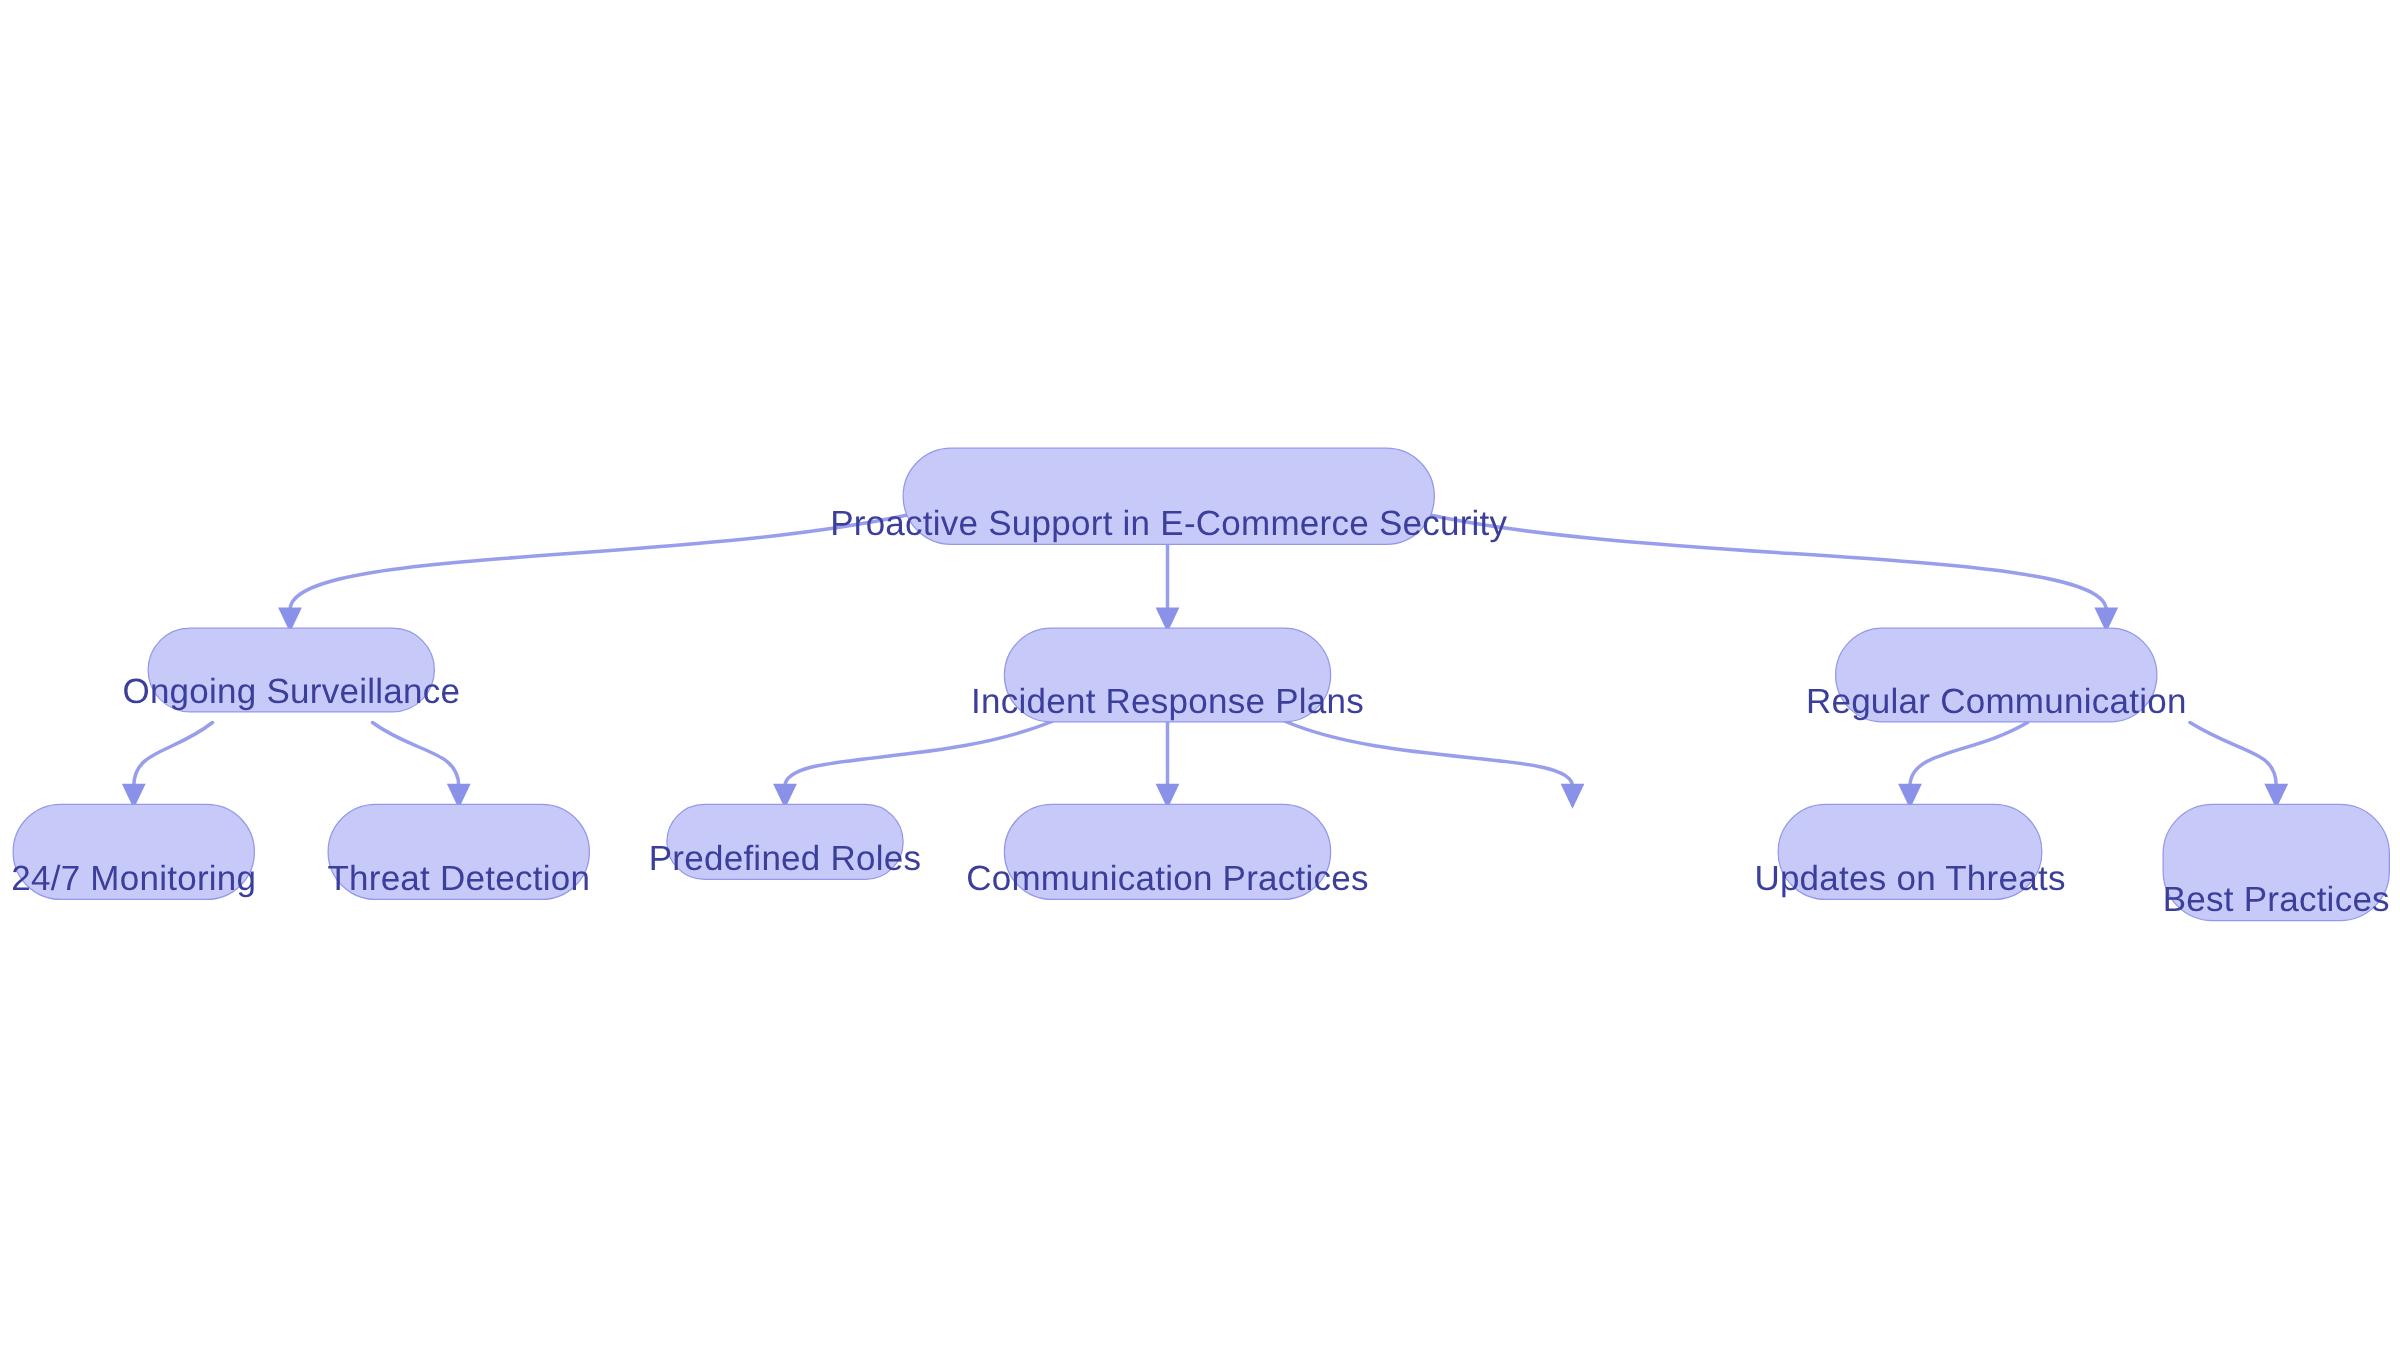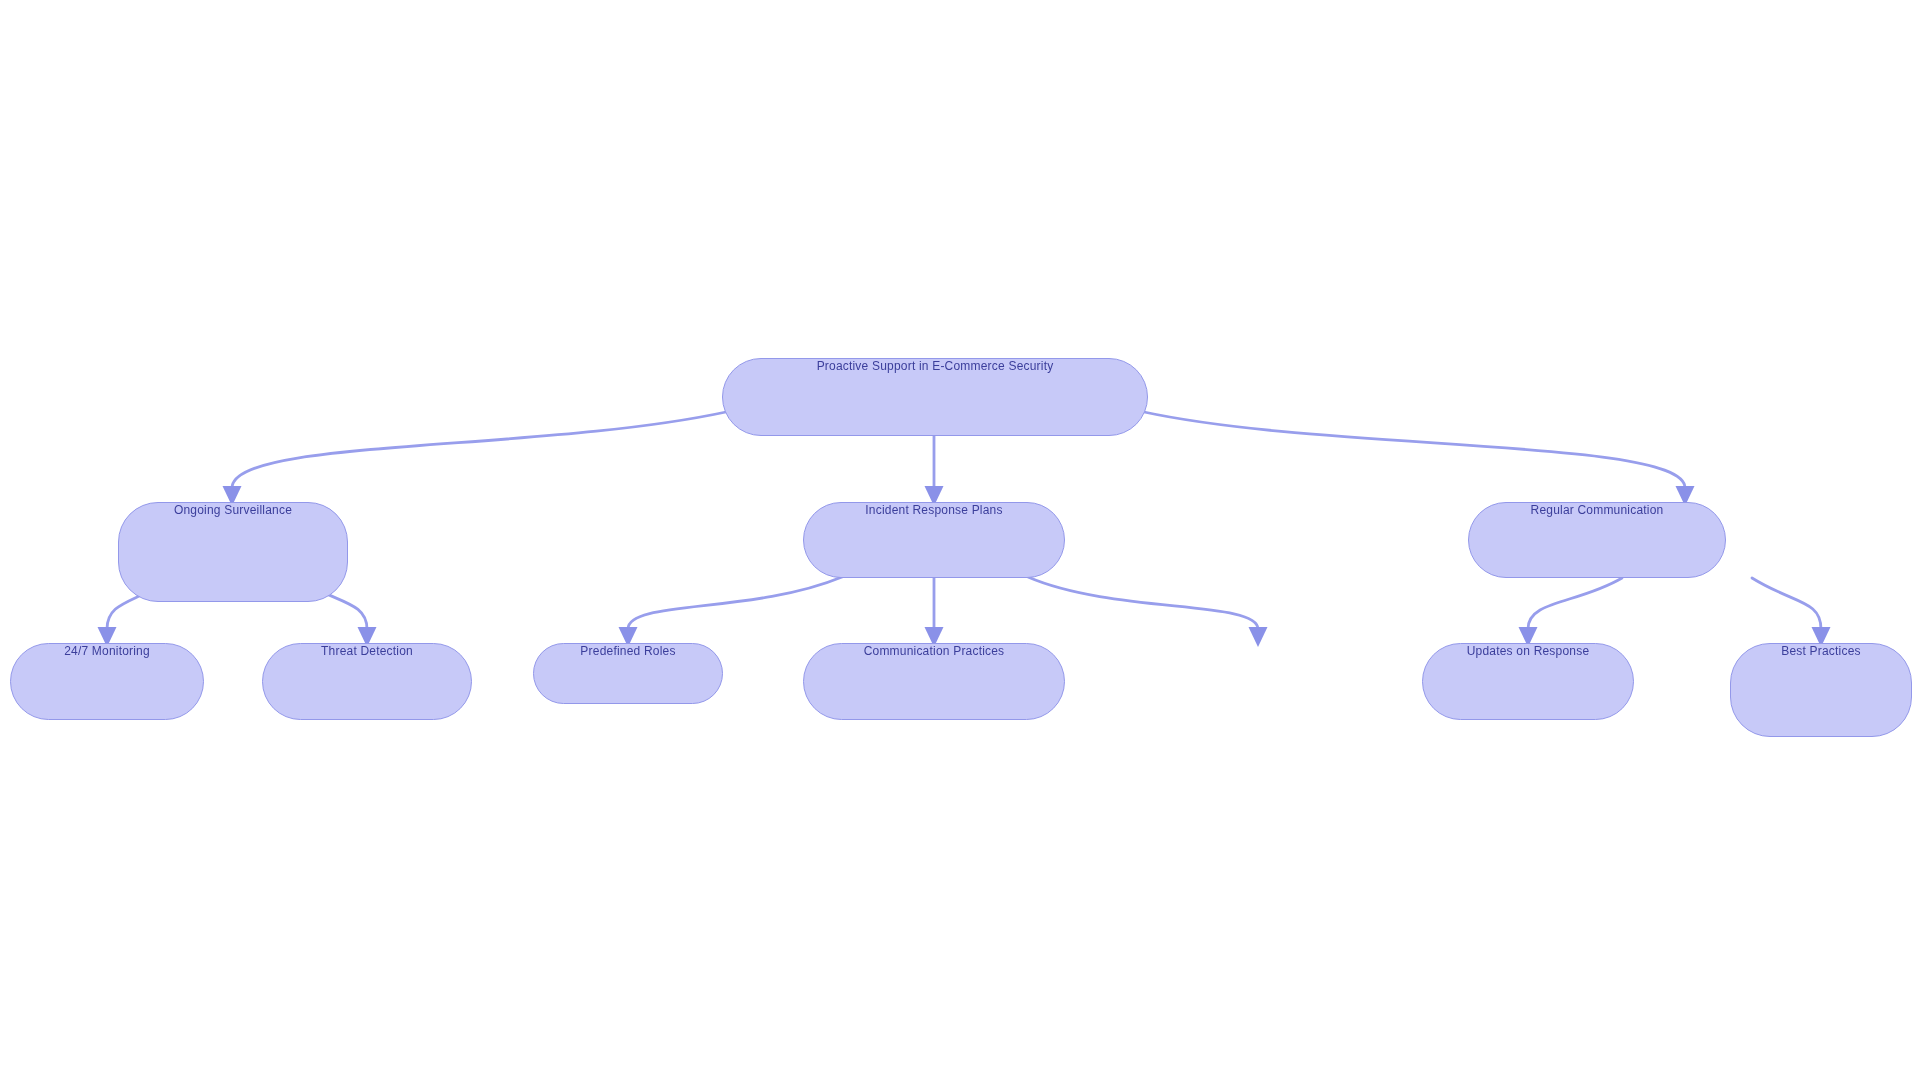--- a/index.html
+++ b/index.html
@@ -32,24 +32,24 @@
     fill: none;
     stroke-linecap: round;
   }
   .arrow { fill: var(--arrowhead); }
   .node {
     position: absolute;
     background: var(--node-fill);
     border: 1.5px solid var(--node-border);
     border-radius: 40px;
     display: flex;
-    align-items: flex-start;
+    align-items: flex-end;
     justify-content: center;
     color: var(--node-text);
-    font-size: 12px;
+    font-size: 28px;
     white-space: nowrap;
     letter-spacing: 0.2px;
   }
   .node span { display: inline-block; }
 </style>
 </head>
 <body>
 
 <div class="canvas">
 
@@ -83,21 +83,21 @@
     <polygon class="arrow" points="1518.5,627 1537.5,627 1528,647"></polygon>
 
     <path class="edge" d="M 1752 578 C 1794 604, 1821 600, 1821 629"></path>
     <polygon class="arrow" points="1811.5,627 1830.5,627 1821,647"></polygon>
   </svg>
 
   <div class="node" style="left:722px; top:358px; width:426px; height:78px;">
     <span>Proactive Support in E-Commerce Security</span>
   </div>
 
-  <div class="node" style="left:118px; top:502px; width:230px; height:100px;">
+  <div class="node" style="left:118px; top:502px; width:230px; height:68px;">
     <span>Ongoing Surveillance</span>
   </div>
   <div class="node" style="left:803px; top:502px; width:262px; height:76px;">
     <span>Incident Response Plans</span>
   </div>
   <div class="node" style="left:1468px; top:502px; width:258px; height:76px;">
     <span>Regular Communication</span>
   </div>
 
   <div class="node" style="left:10px; top:643px; width:194px; height:77px;">
@@ -106,19 +106,19 @@
   <div class="node" style="left:262px; top:643px; width:210px; height:77px;">
     <span>Threat Detection</span>
   </div>
   <div class="node" style="left:533px; top:643px; width:190px; height:61px;">
     <span>Predefined Roles</span>
   </div>
   <div class="node" style="left:803px; top:643px; width:262px; height:77px;">
     <span>Communication Practices</span>
   </div>
   <div class="node" style="left:1422px; top:643px; width:212px; height:77px;">
-    <span>Updates on Response</span>
+    <span>Updates on Threats</span>
   </div>
   <div class="node" style="left:1730px; top:643px; width:182px; height:94px;">
     <span>Best Practices</span>
   </div>
 
 </div>
 
 </body></html>

